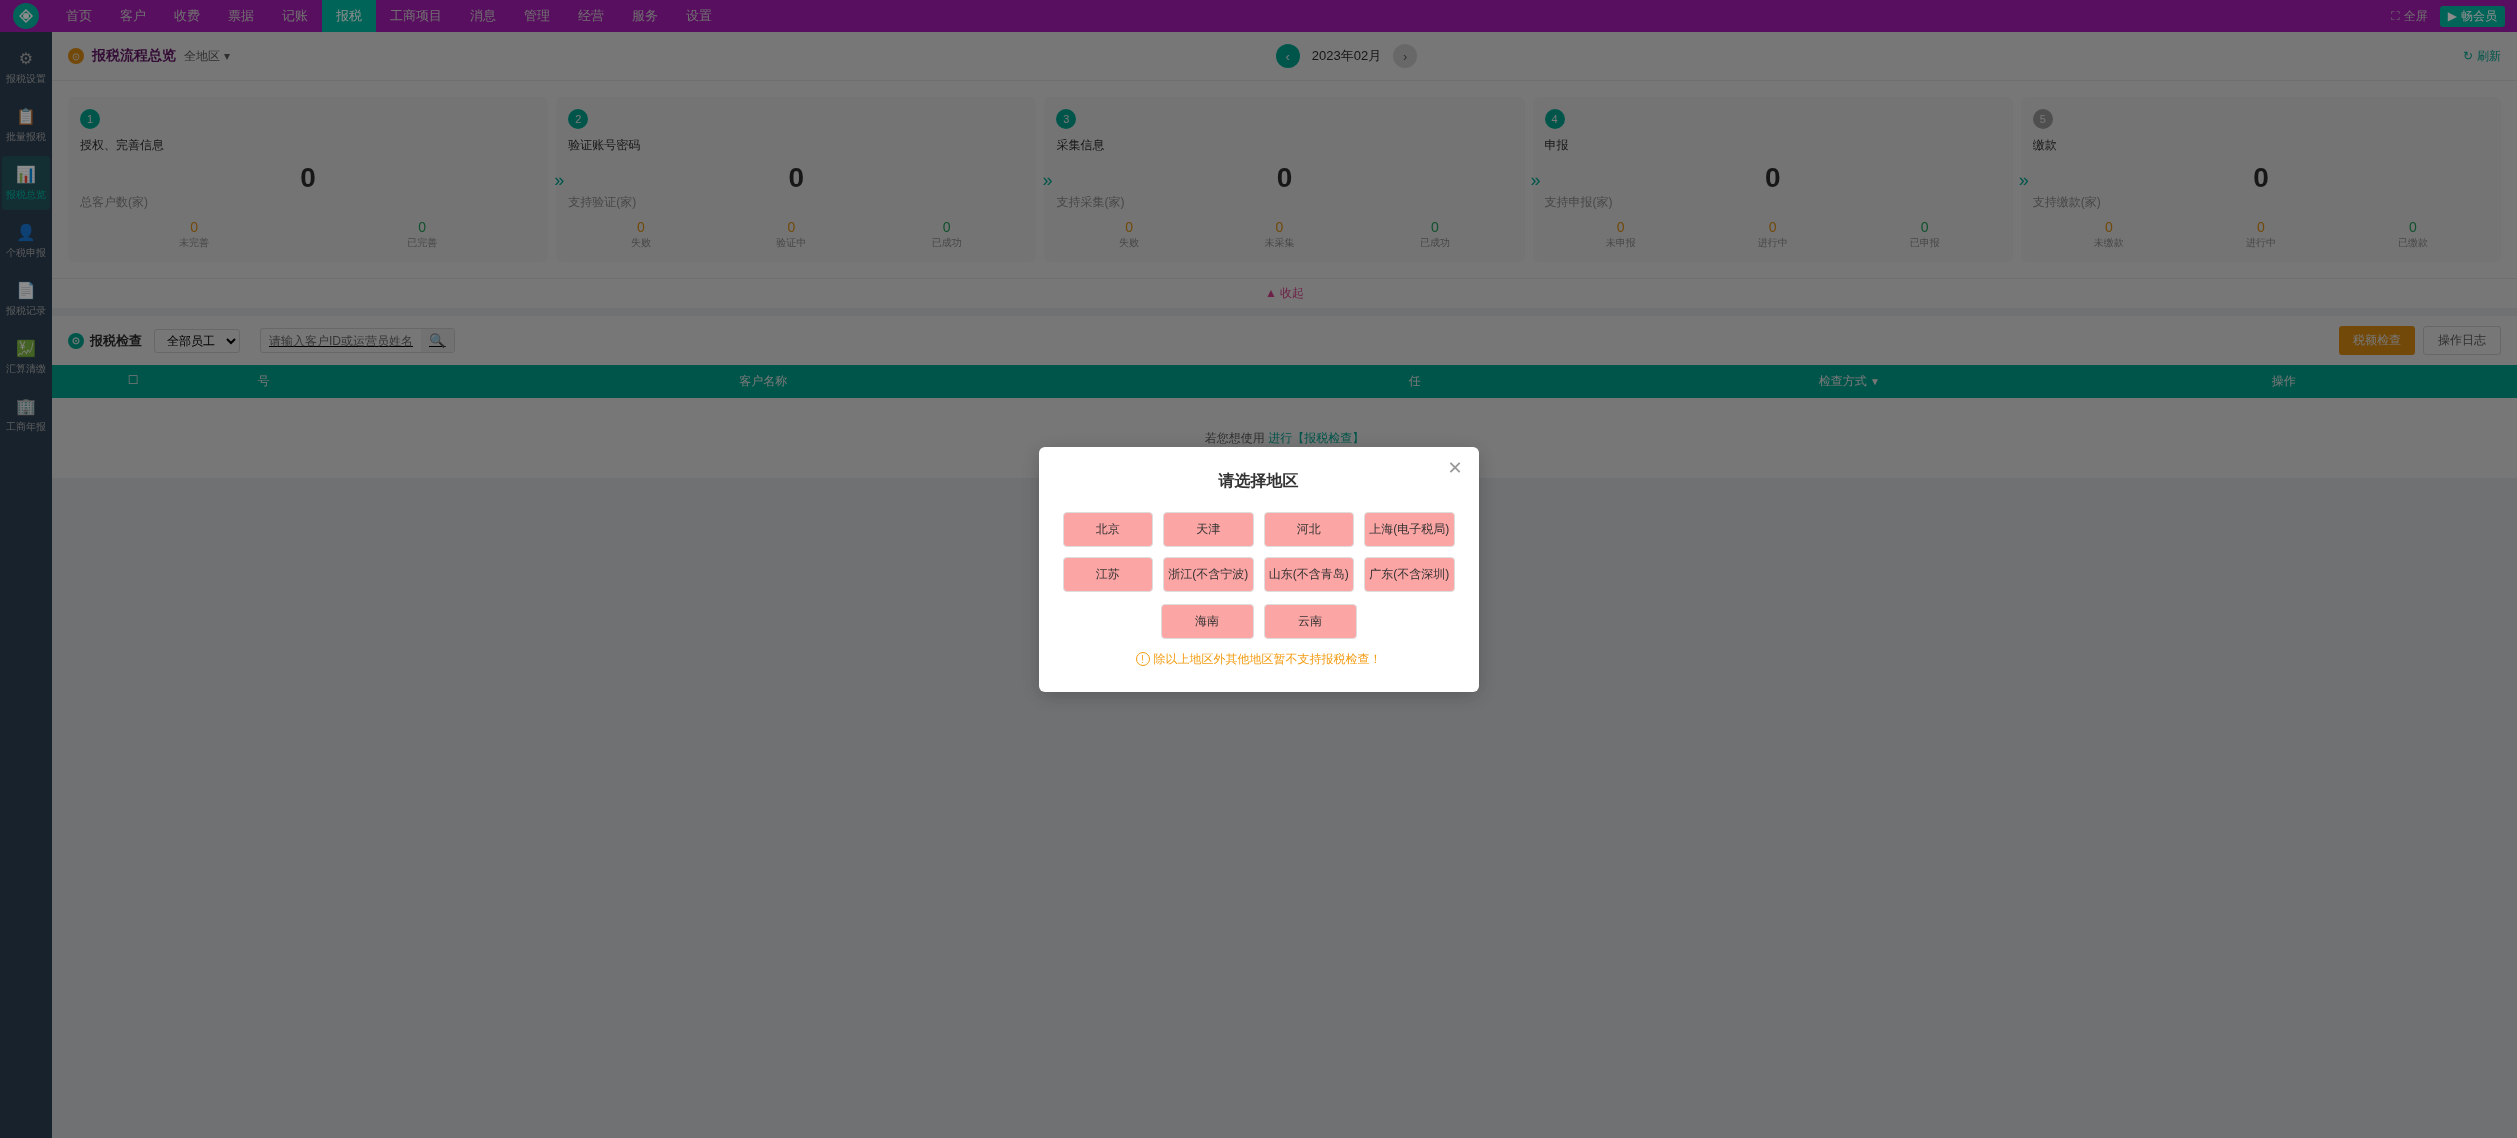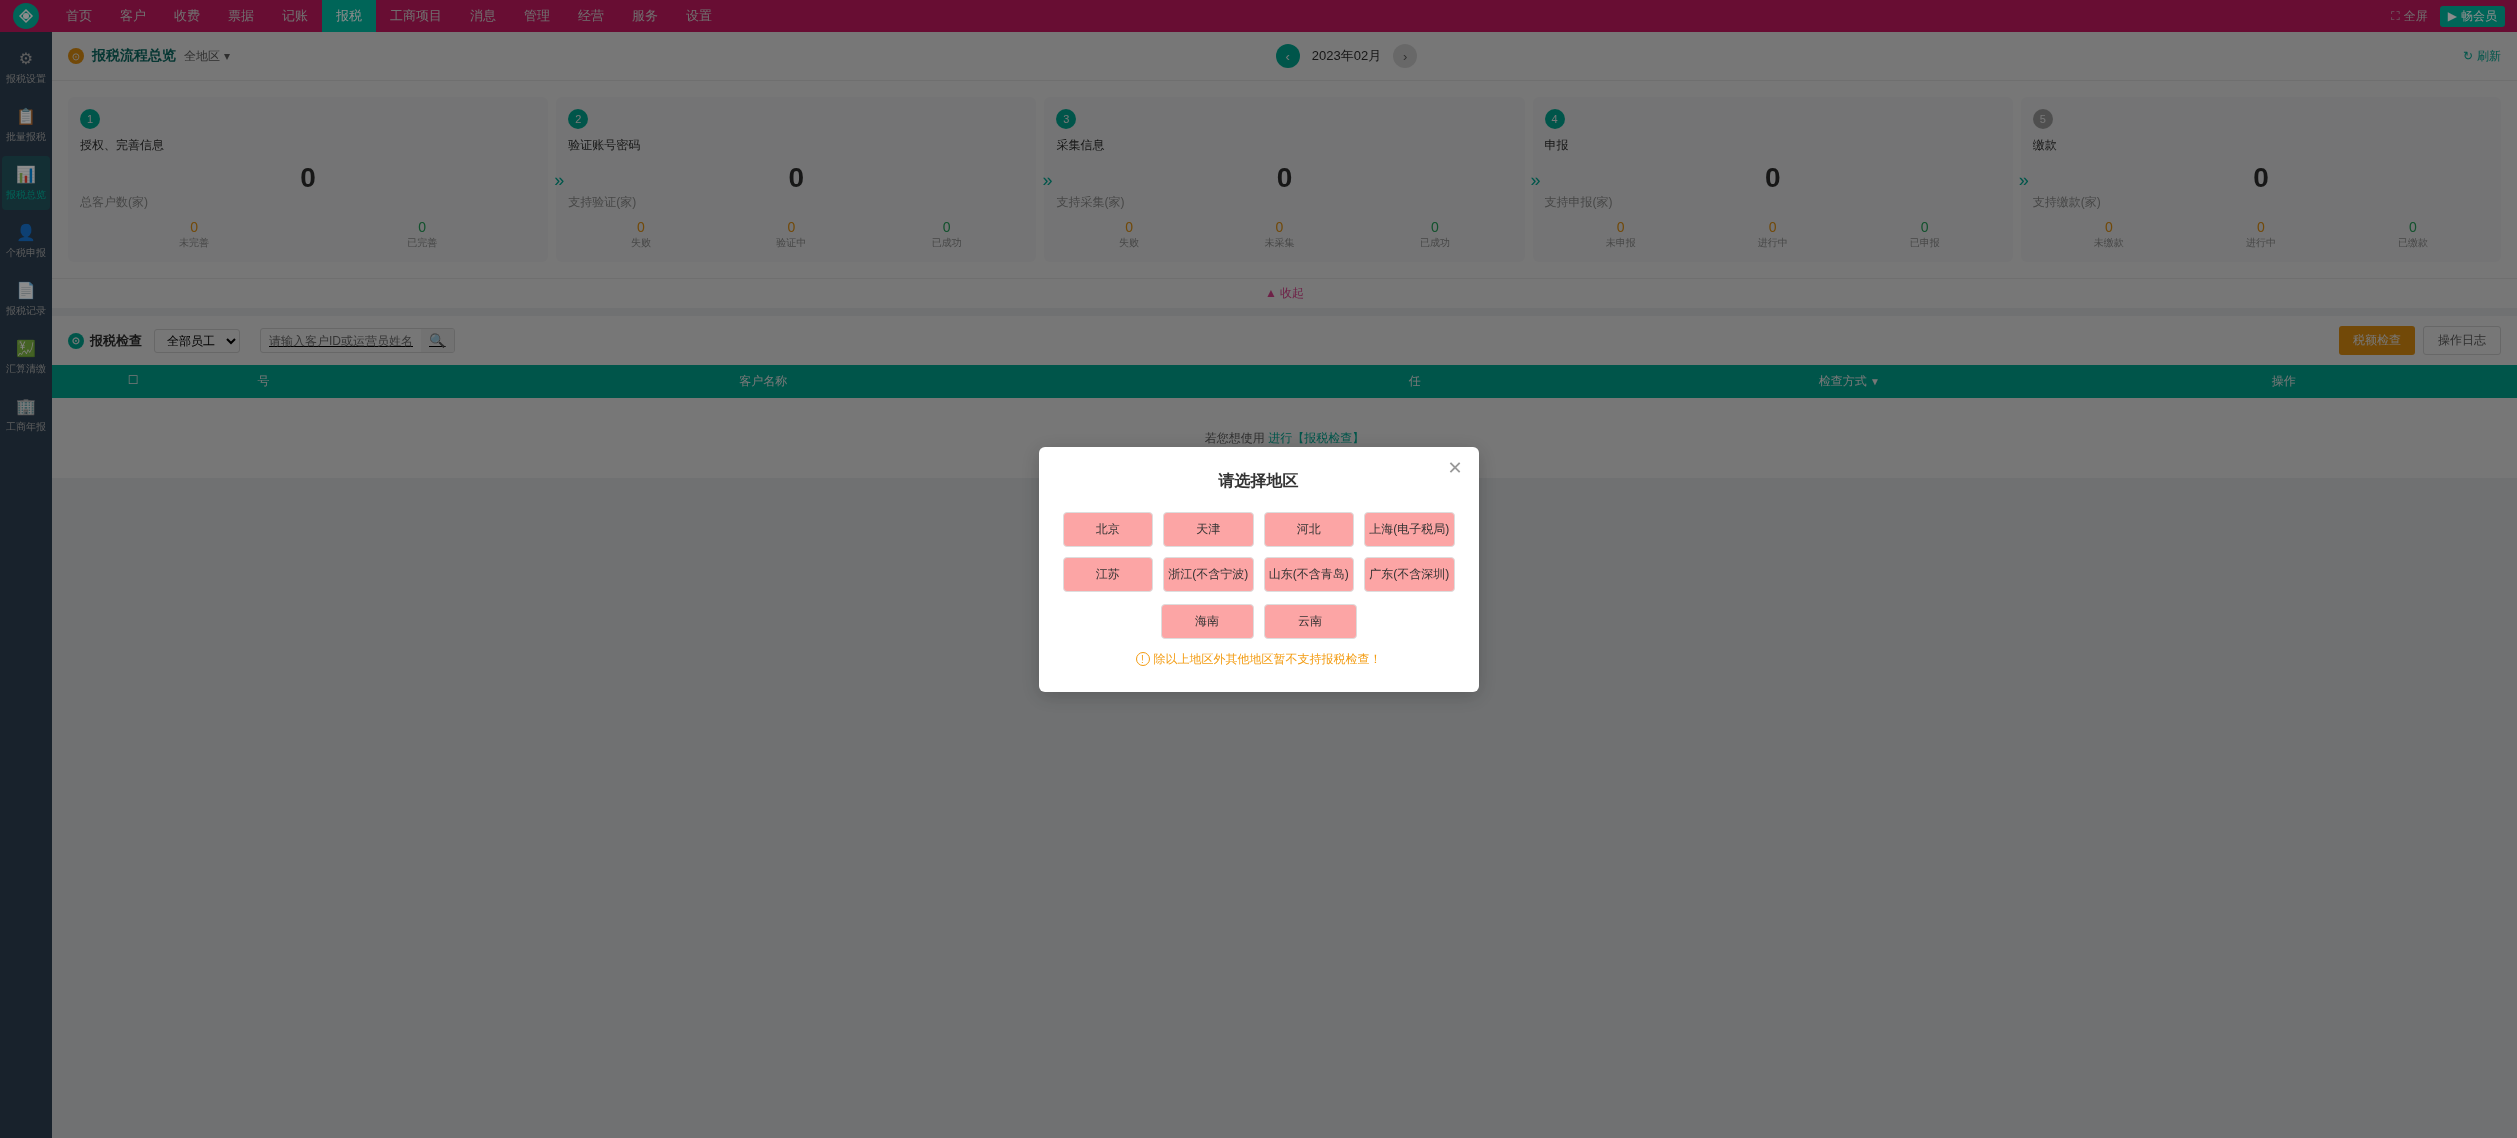--- a/index.html
+++ b/index.html
@@ -1,20 +1,20 @@
 <!DOCTYPE html>
 <html><head>
   <meta charset="utf-8">
   <style>
     * { box-sizing: border-box; margin: 0; padding: 0; }
     body { font-family: 'Microsoft YaHei', Arial, sans-serif; background: #f0f2f5; font-size: 12px; overflow: hidden; }
 
     
     .top-nav {
-      background: #be185d;
+      background: #a21caf;
       height: 32px;
       display: flex;
       align-items: center;
       padding: 0 12px;
       position: relative;
     }
     .top-nav-logo {
       width: 28px;
       height: 28px;
       margin-right: 12px;
@@ -114,21 +114,21 @@
       align-items: center;
       justify-content: space-between;
       border-bottom: 1px solid #eee;
     }
     .section-title {
       display: flex;
       align-items: center;
       gap: 8px;
       font-size: 14px;
       font-weight: bold;
-      color: #0f766e;
+      color: #701a75;
     }
     .section-title-icon {
       width: 16px;
       height: 16px;
       background: #f39c12;
       border-radius: 50%;
       display: flex;
       align-items: center;
       justify-content: center;
       color: #fff;

